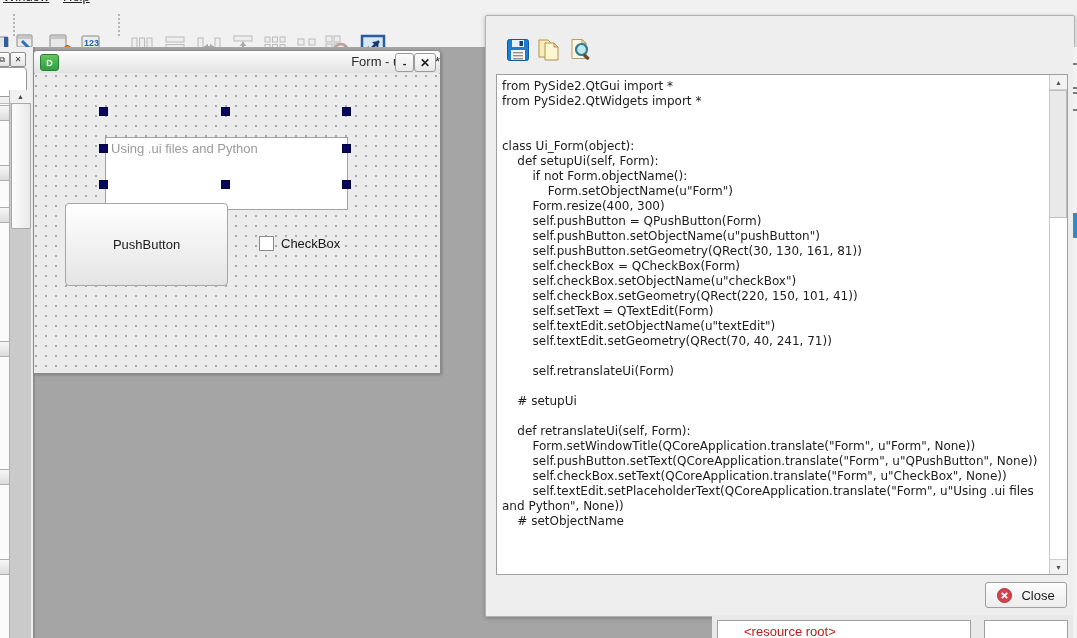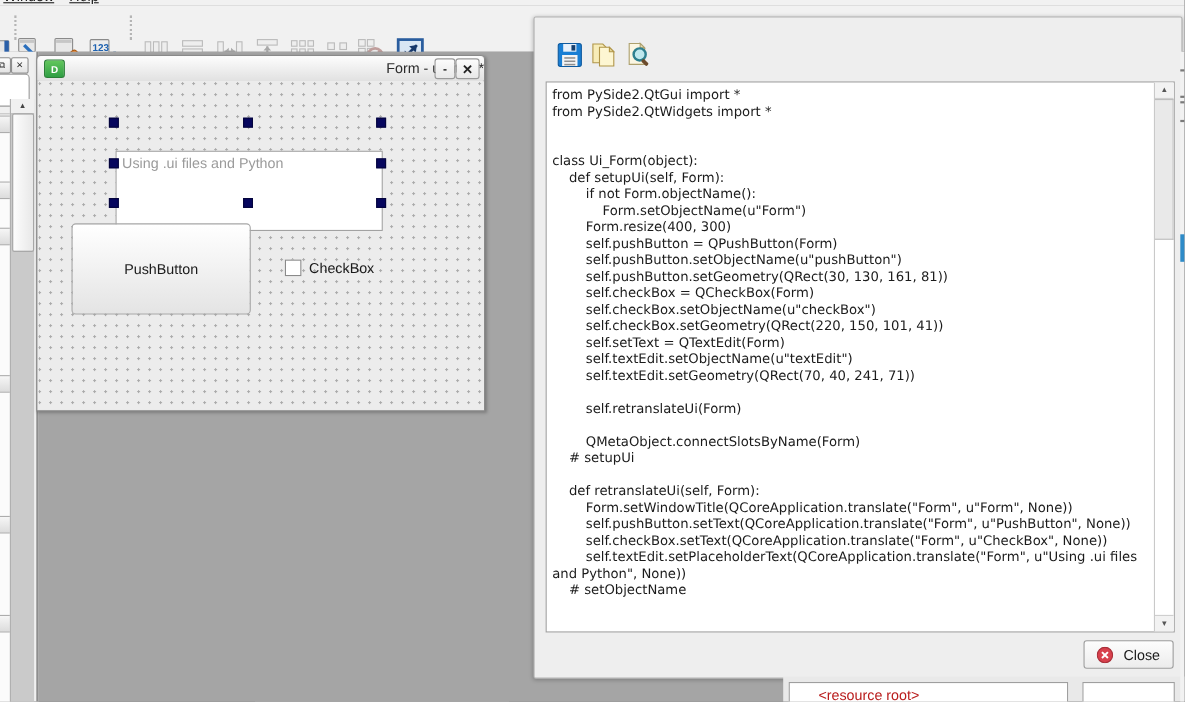--- a/index.html
+++ b/index.html
@@ -311,26 +311,25 @@
           <div class="code-line">        self.pushButton.setGeometry(QRect(30, 130, 161, 81))</div>
           <div class="code-line">        self.checkBox = QCheckBox(Form)</div>
           <div class="code-line">        self.checkBox.setObjectName(u"checkBox")</div>
           <div class="code-line">        self.checkBox.setGeometry(QRect(220, 150, 101, 41))</div>
           <div class="code-line">        self.setText = QTextEdit(Form)</div>
           <div class="code-line">        self.textEdit.setObjectName(u"textEdit")</div>
           <div class="code-line">        self.textEdit.setGeometry(QRect(70, 40, 241, 71))</div>
           <div class="code-line"></div>
           <div class="code-line">        self.retranslateUi(Form)</div>
           <div class="code-line"></div>
-          <div class="code-line">        QMetaObject.connectSlotsByName(Form)</div>
           <div class="code-line">    # setupUi</div>
           <div class="code-line"></div>
           <div class="code-line">    def retranslateUi(self, Form):</div>
           <div class="code-line">        Form.setWindowTitle(QCoreApplication.translate("Form", u"Form", None))</div>
-          <div class="code-line">        self.pushButton.setText(QCoreApplication.translate("Form", u"PushButton", None))</div>
+          <div class="code-line">        self.pushButton.setText(QCoreApplication.translate("Form", u"QPushButton", None))</div>
           <div class="code-line">        self.checkBox.setText(QCoreApplication.translate("Form", u"CheckBox", None))</div>
           <div class="code-line">        self.textEdit.setPlaceholderText(QCoreApplication.translate("Form", u"Using .ui files</div>
           <div class="code-line">and Python", None))</div>
           <div class="code-line">    # setObjectName</div>
         </div>
       <div class="vscroll">
         <div class="up">▲</div>
         <div class="thumb"></div>
         <div class="down">▼</div>
       </div>

